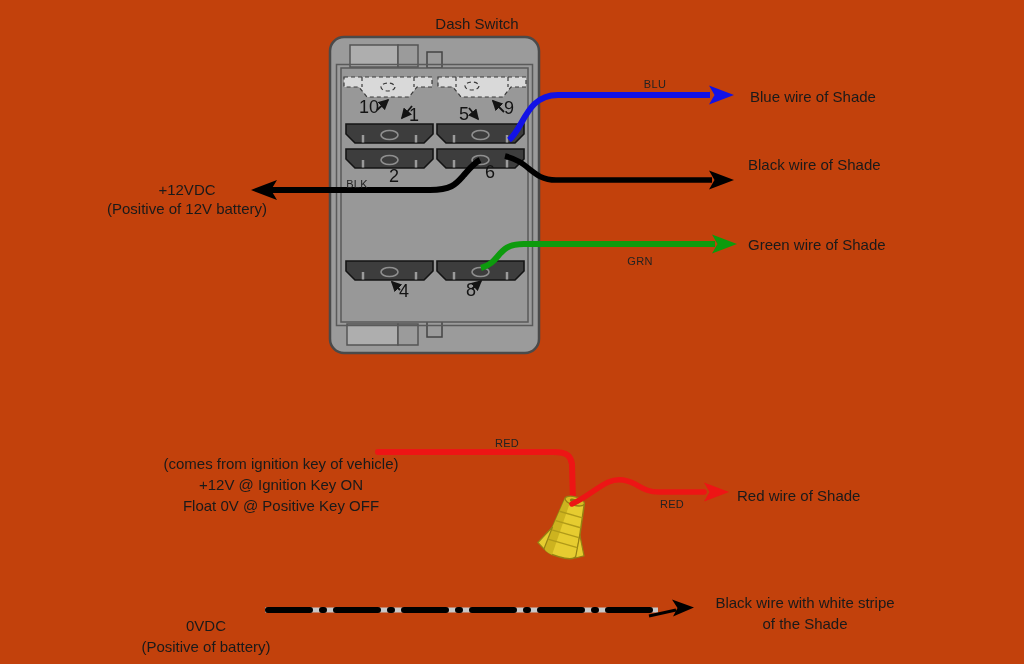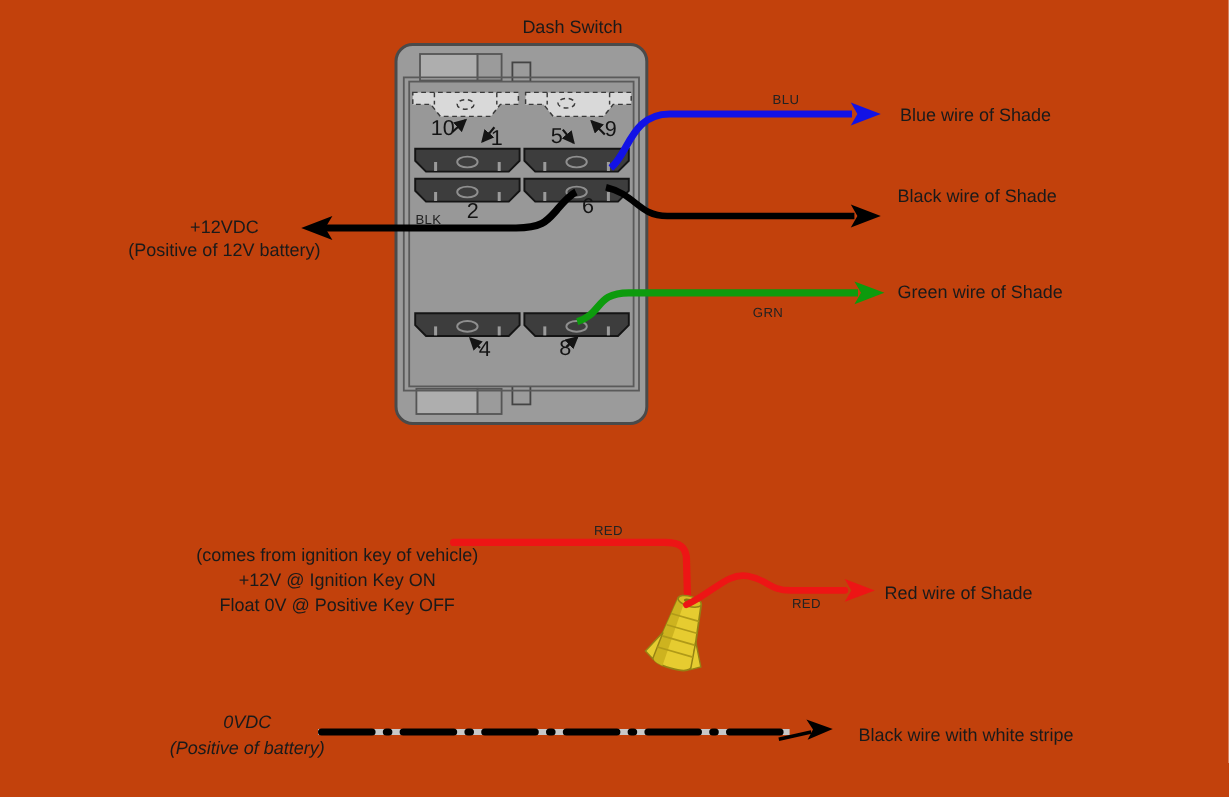--- a/index.html
+++ b/index.html
@@ -144,31 +144,32 @@
   <div class="lbl tag center" style="left:357px; top:184px;">BLK</div>
   <div class="lbl tag center" style="left:507px; top:443px;">RED</div>
   <div class="lbl tag center" style="left:672px; top:504px;">RED</div>
 
   <div class="lbl vcenter" style="left:750px; top:96px;">Blue wire of Shade</div>
   <div class="lbl vcenter" style="left:748px; top:164px;">Black wire of Shade</div>
   <div class="lbl vcenter" style="left:748px; top:244px;">Green wire of Shade</div>
   <div class="lbl vcenter" style="left:737px; top:495px;">Red wire of Shade</div>
   <div class="lbl block center" style="left:805px; top:613px;">
     <div>Black wire with white stripe</div>
+    <div>of the Shade</div>
   </div>
 
   <div class="lbl block19 center" style="left:187px; top:199px;">
     <div>+12VDC</div>
     <div>(Positive of 12V battery)</div>
   </div>
 
   <div class="lbl block center" style="left:281px; top:484px;">
     <div>(comes from ignition key of vehicle)</div>
     <div>+12V @ Ignition Key ON</div>
     <div>Float 0V @ Positive Key OFF</div>
   </div>
 
-  <div class="lbl block center" style="left:206px; top:613px;font-style:italic;">
+  <div class="lbl block center" style="left:206px; top:636px;">
     <div>0VDC</div>
     <div>(Positive of battery)</div>
   </div>
 
 </div>
 
 </body></html>

